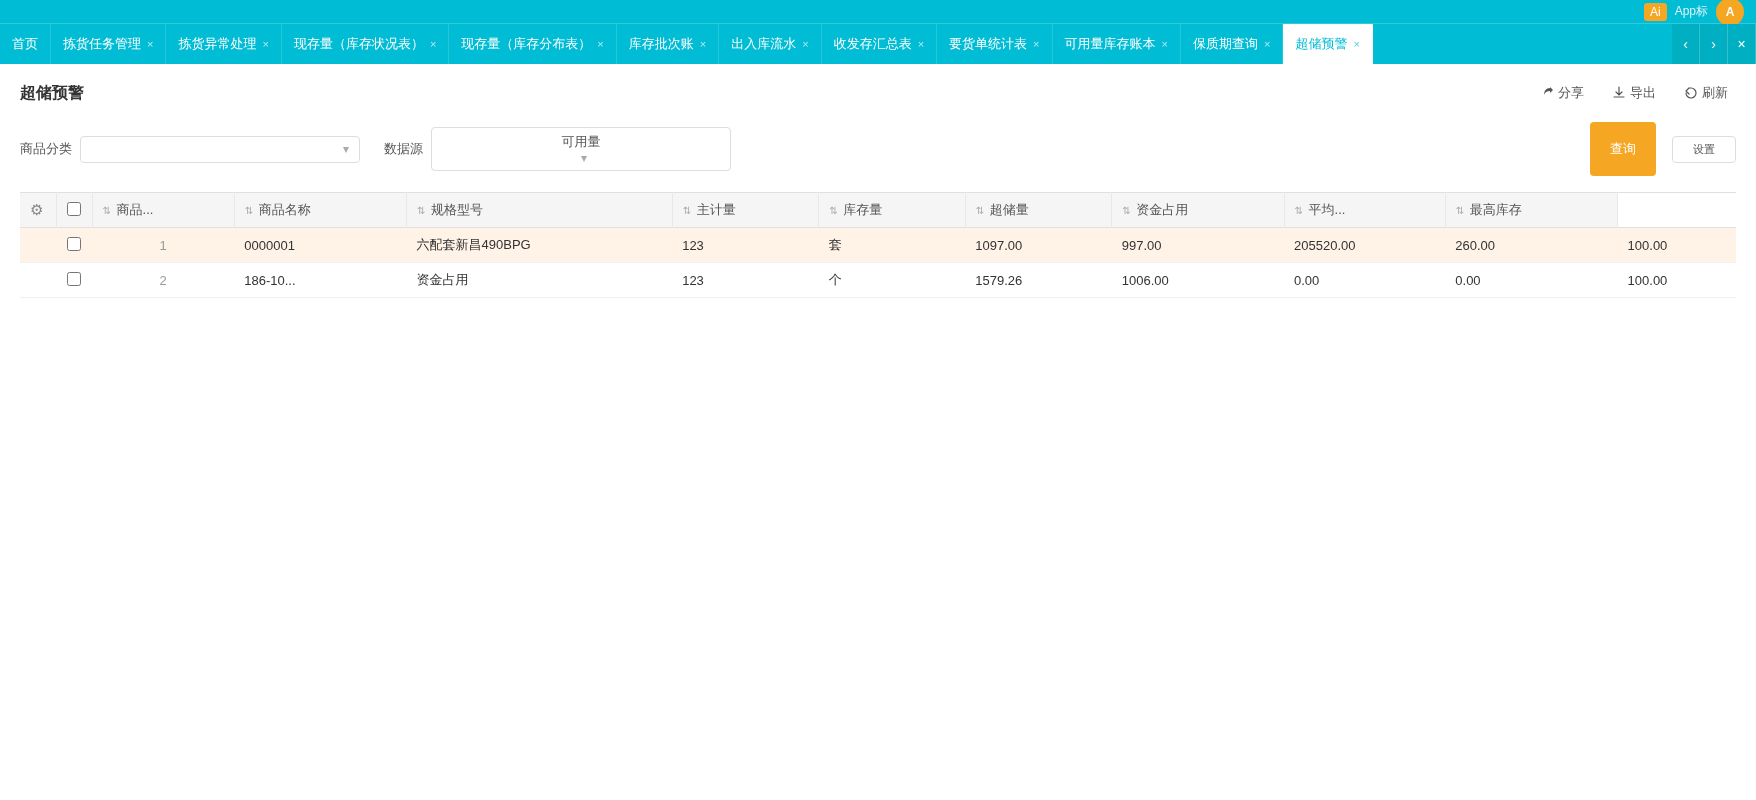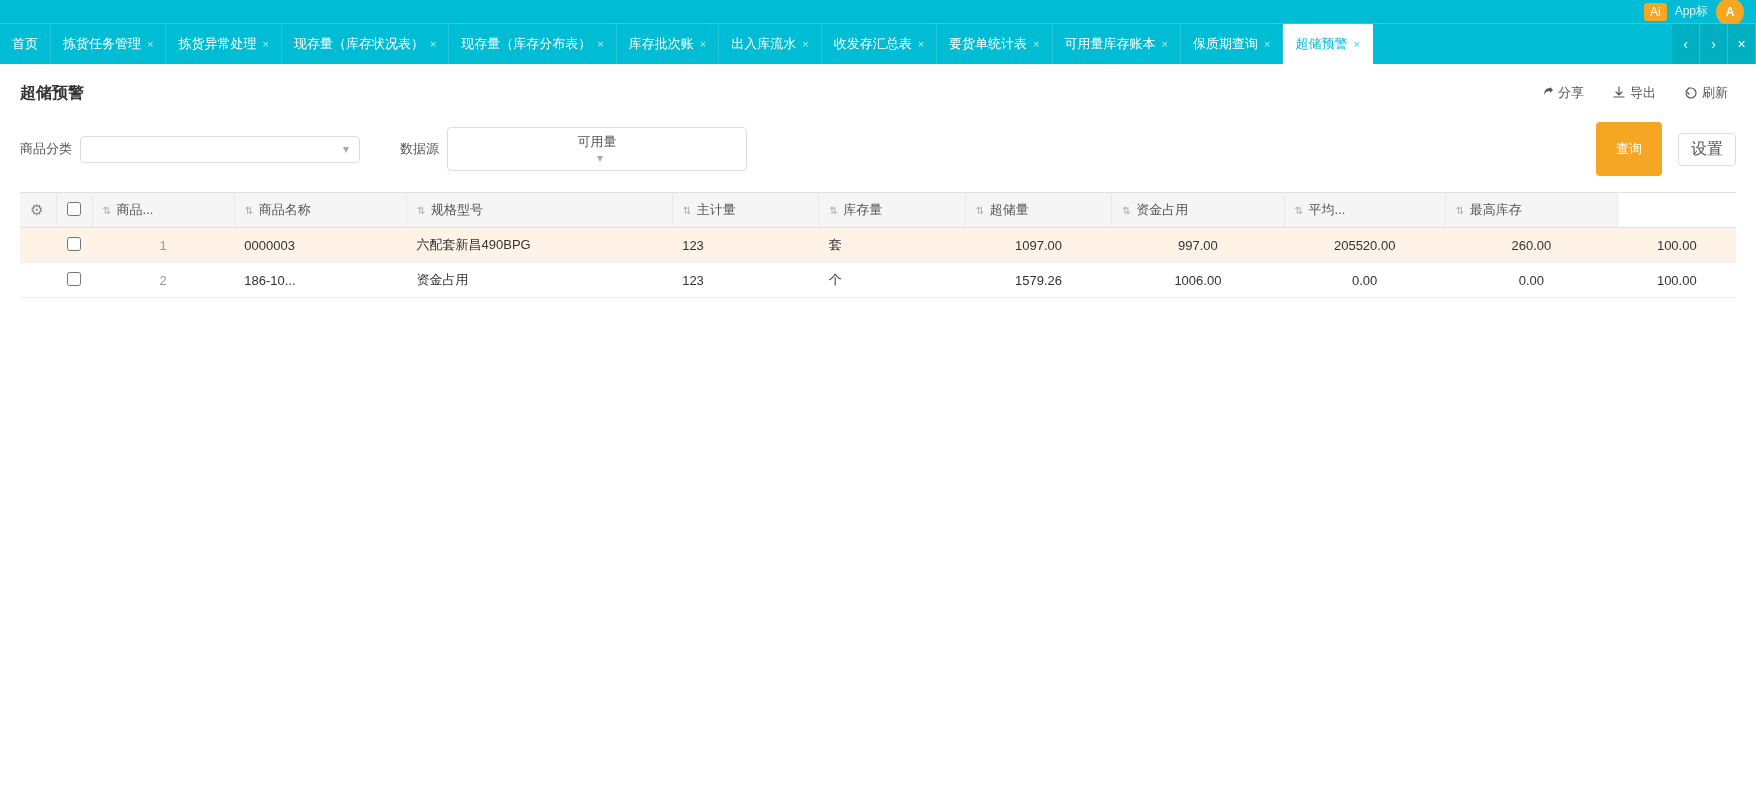--- a/index.html
+++ b/index.html
@@ -79,21 +79,21 @@
       color: #555;
       cursor: pointer;
       font-size: 13px;
       padding: 4px 8px;
     }
 
     
     .filter-row {
       display: flex;
       align-items: center;
-      gap: 40px;
+      gap: 24px;
       margin-bottom: 16px;
     }
     .filter-item {
       display: flex;
       align-items: center;
       gap: 8px;
     }
     .filter-label {
       font-size: 13px;
       color: #555;
@@ -129,23 +129,23 @@
       padding: 18px 20px;
       cursor: pointer;
       font-size: 13px;
       margin-left: auto;
     }
     .btn-settings {
       background: #fff;
       color: #555;
       border: 1px solid #ddd;
       border-radius: 4px;
-      padding: 5px 12px;
-      cursor: pointer;
-      font-size: 16px;
+      padding: 5px 20px;
+      cursor: pointer;
+      font-size: 11px;
       margin-left: 8px;
     }
 
     
     .data-table {
       width: 100%;
       border-collapse: collapse;
       font-size: 13px;
     }
     .data-table thead tr {
@@ -170,21 +170,21 @@
       padding: 8px 10px;
       border-bottom: 1px solid #f0f0f0;
       white-space: nowrap;
     }
     .row-highlight { background: #fff3e8 !important; }
     .row-index {
       color: #999;
       text-align: center;
     }
     .col-center { text-align: center; }
-    .col-right { text-align: center; }
+    .col-right { text-align: left; }
 
     .gear-icon-cell {
       text-align: center;
       color: #888;
       font-size: 15px;
     }
 
     
     input[type="checkbox"] {
       cursor: pointer;
@@ -358,21 +358,21 @@
         </th>
       </tr>
     </thead>
     <tbody id="table-body">
     <tr class="row-highlight">
     <td class="col-center"></td>
     <td class="col-center">
       <input type="checkbox" style="">
     </td>
     <td class="row-index col-center">1</td>
-    <td>0000003</td>
+    <td>0000001</td>
     <td>六配套新昌490BPG</td>
     <td>123</td>
     <td>套</td>
     <td class="col-right">1097.00</td>
     <td class="col-right">997.00</td>
     <td class="col-right">205520.00</td>
     <td class="col-right">260.00</td>
     <td class="col-right">100.00</td>
   </tr>
         <tr>

